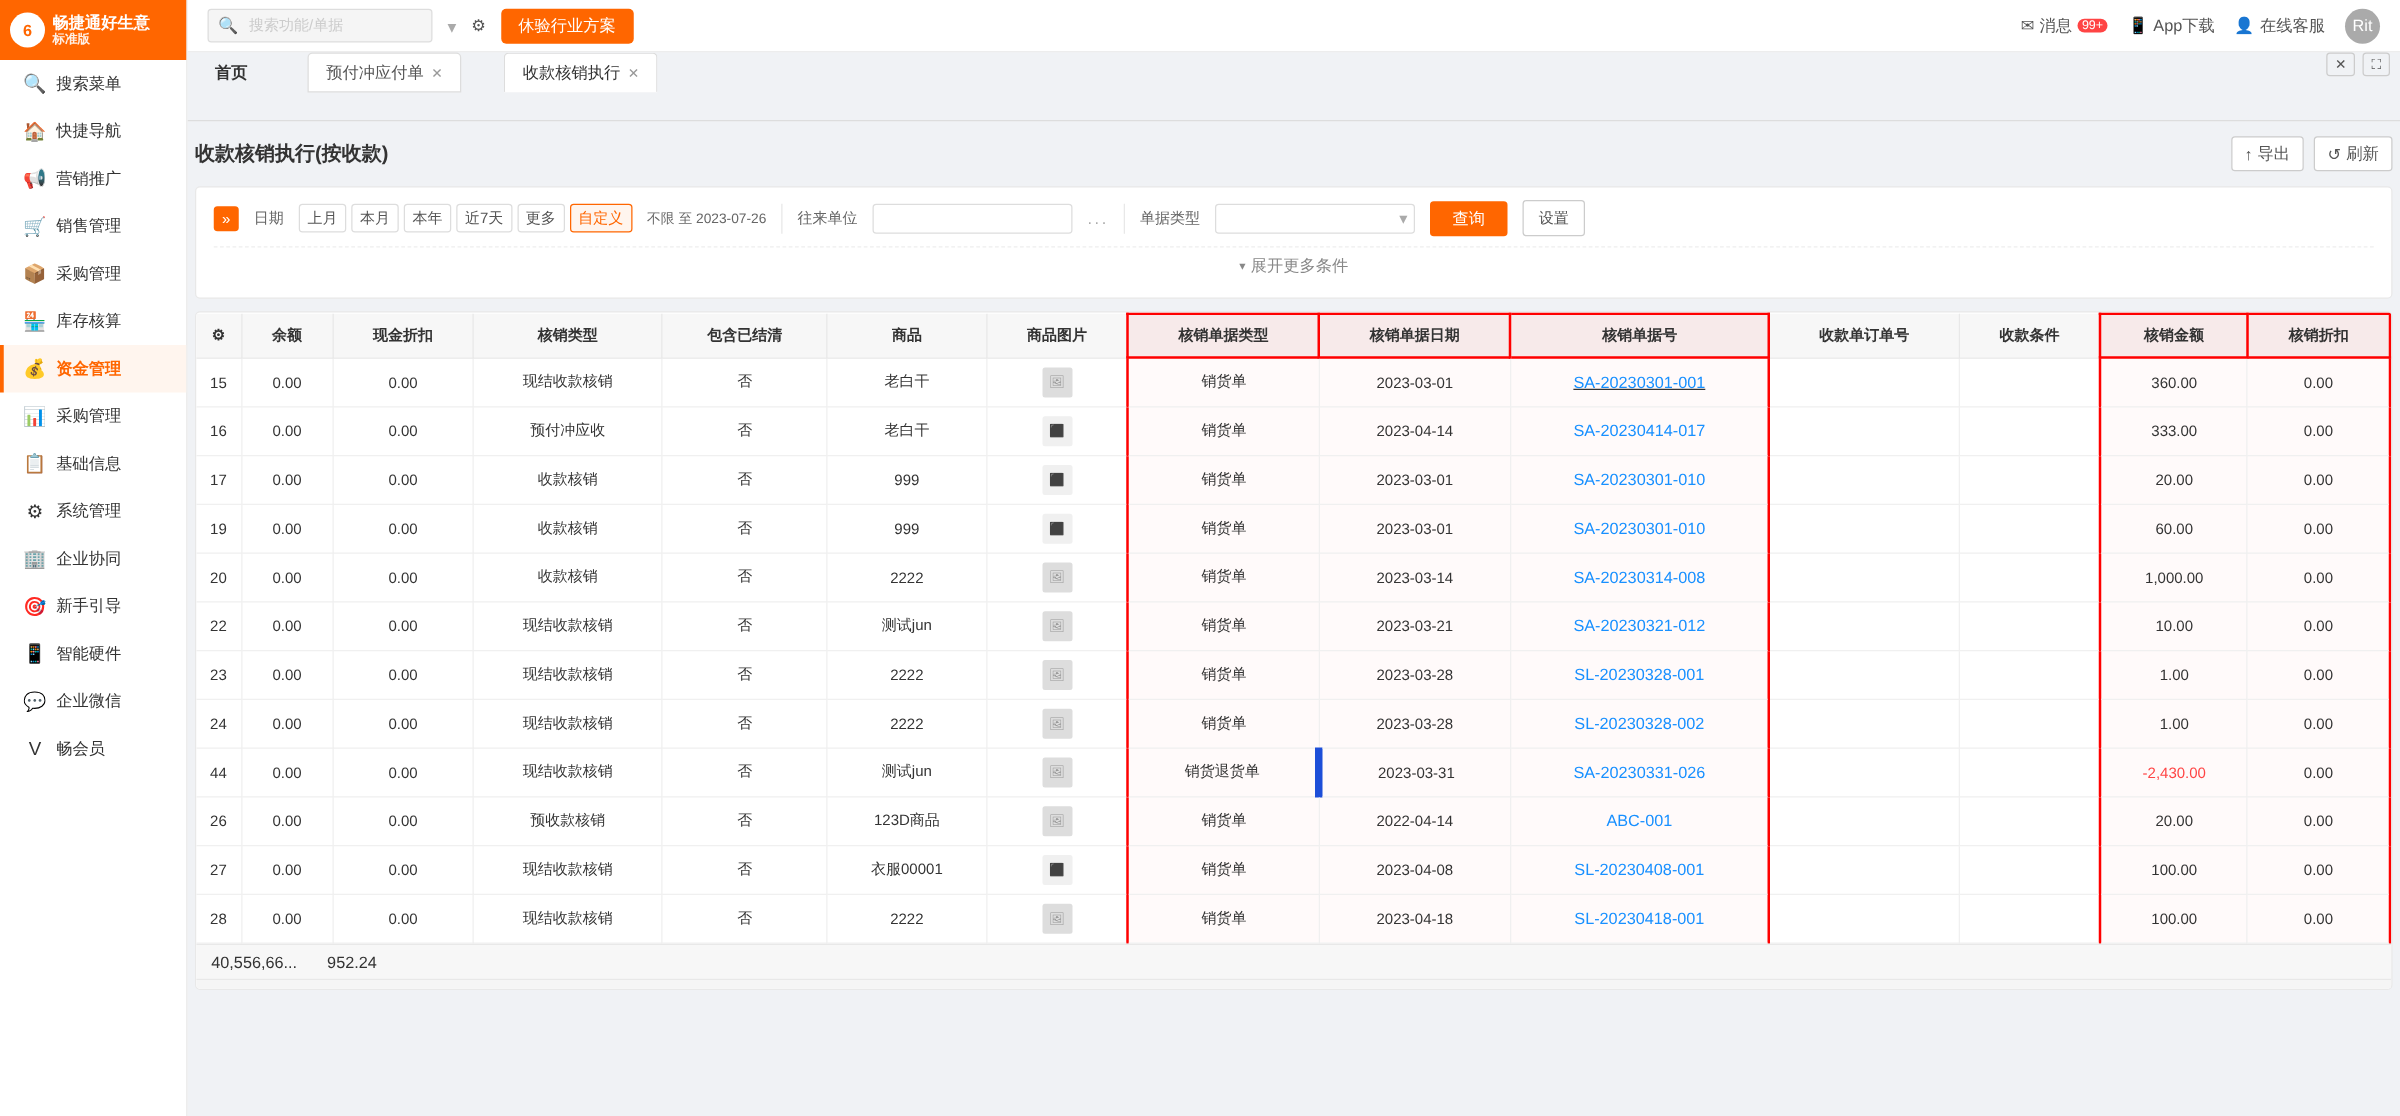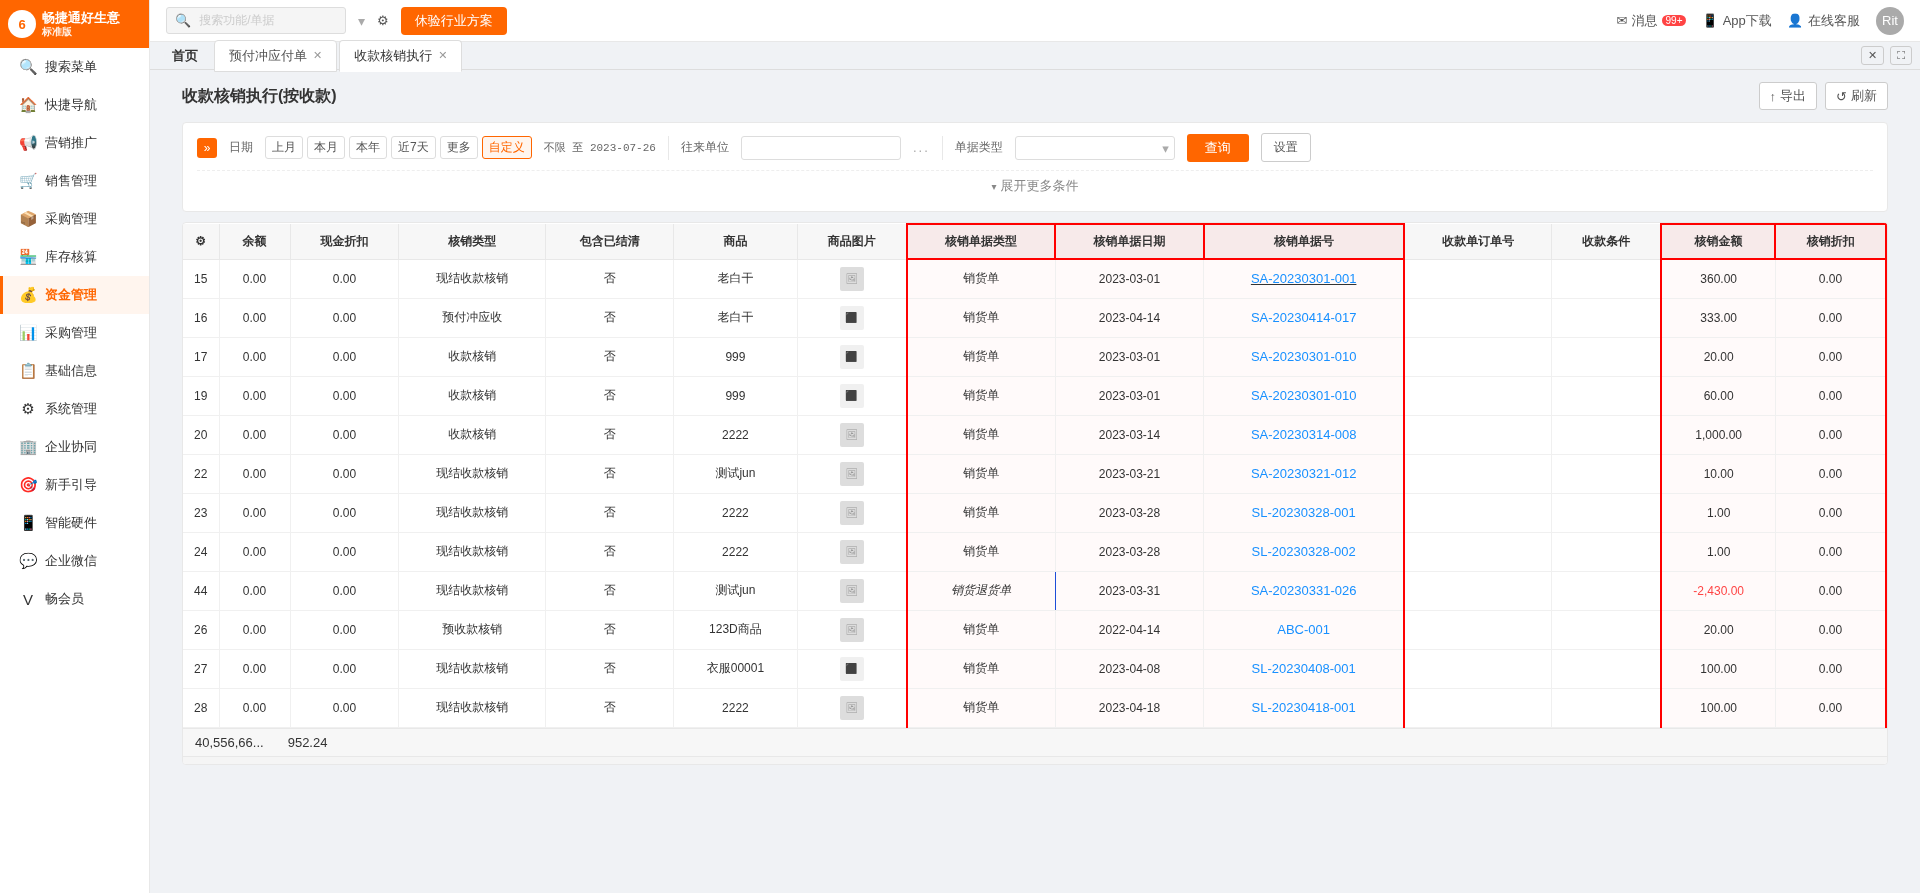--- a/index.html
+++ b/index.html
@@ -91,25 +91,26 @@
     .topbar-avatar {
       width: 28px; height: 28px;
       background: #ccc;
       border-radius: 50%;
     }
 
     
     .tabs {
       background: #f0f2f5;
       display: flex;
-      align-items: center;
+      align-items: flex-start;
       border-bottom: 1px solid #ddd;
       flex-shrink: 0;
-      height: 28px;
+      height: 55px;
       padding: 0 8px;
+      gap: 32px;
     }
     .tab {
       display: flex;
       align-items: center;
       gap: 6px;
       padding: 6px 14px;
       background: #fff;
       border: 1px solid #ddd;
       border-radius: 4px 4px 0 0;
       cursor: pointer;
@@ -118,21 +119,21 @@
       color: #555;
       height: 32px;
     }
     .tab.active { background: #fff; color: #333; border-bottom-color: #fff; }
     .tab-home { background: transparent; border: none; font-weight: bold; color: #333; }
     .tab-close { color: #999; font-size: 11px; cursor: pointer; }
     .tabs-actions { margin-left: auto; display: flex; gap: 6px; }
     .tabs-action-btn { background: none; border: 1px solid #ccc; border-radius: 3px; padding: 2px 6px; cursor: pointer; color: #555; font-size: 11px; }
 
     
-    .content { flex: 1; overflow: auto; padding: 12px 32px; }
+    .content { flex: 1; overflow: auto; padding: 12px 6px; }
     .page-header { display: flex; align-items: center; justify-content: space-between; margin-bottom: 12px; }
     .page-title { font-size: 16px; font-weight: bold; color: #333; }
     .page-actions { display: flex; gap: 8px; }
     .btn-export, .btn-refresh {
       display: flex; align-items: center; gap: 4px;
       border: 1px solid #ccc;
       background: #fff;
       border-radius: 3px;
       padding: 4px 10px;
       cursor: pointer;
@@ -384,21 +385,21 @@
         <div class="filter-date-btns">
           <button class="date-btn">上月</button>
           <button class="date-btn">本月</button>
           <button class="date-btn">本年</button>
           <button class="date-btn">近7天</button>
           <button class="date-btn">更多</button>
           <button class="date-btn custom">自定义</button>
         </div>
 
         <div style="display:flex;flex-direction:column;">
-          <span style="font-size:11px;color:#666;font-family:Liberation Mono, monospace;">不限 至 2023-07-26</span>
+          <span style="font-size:11px;color:#666;">不限 至 2023-07-26</span>
         </div>
 
         <div class="filter-divider"></div>
 
         <span class="filter-label">往来单位</span>
         <input class="filter-input" type="text" style="">
         <span class="filter-dots">...</span>
 
         <div class="filter-divider"></div>
 
@@ -586,21 +587,21 @@
             <tr>
       <td>44</td>
       <td>0.00</td>
       <td>0.00</td>
       <td>现结收款核销</td>
       <td>否</td>
       <td>测试jun</td>
       <td>
                 <div style="width:24px;height:24px;background:#ddd;margin:0 auto;border-radius:2px;display:flex;align-items:center;justify-content:center;font-size:10px;color:#999;">🖼</div>
               </td>
-      <td style="border-left:2px solid #ff0000;border-right:1px solid #1d4ed8;background:rgba(255,0,0,0.02);font-style:italic;">销货退货单</td>
+      <td style="border-left:2px solid #ff0000;border-right:6px solid #1d4ed8;background:rgba(255,0,0,0.02);">销货退货单</td>
       <td style="background:rgba(255,0,0,0.02);margin-top:24px;">2023-03-31</td>
       <td style="border-right:2px solid #ff0000;background:rgba(255,0,0,0.02);"><span class="link-text">SA-20230331-026</span></td>
       <td></td>
       <td></td>
       <td style="border-left:2px solid #ff0000;background:rgba(255,0,0,0.02);" class="red-text">-2,430.00</td>
       <td style="border-right:2px solid #ff0000;background:rgba(255,0,0,0.02);">0.00</td>
     </tr>
             <tr>
       <td>26</td>
       <td>0.00</td>

